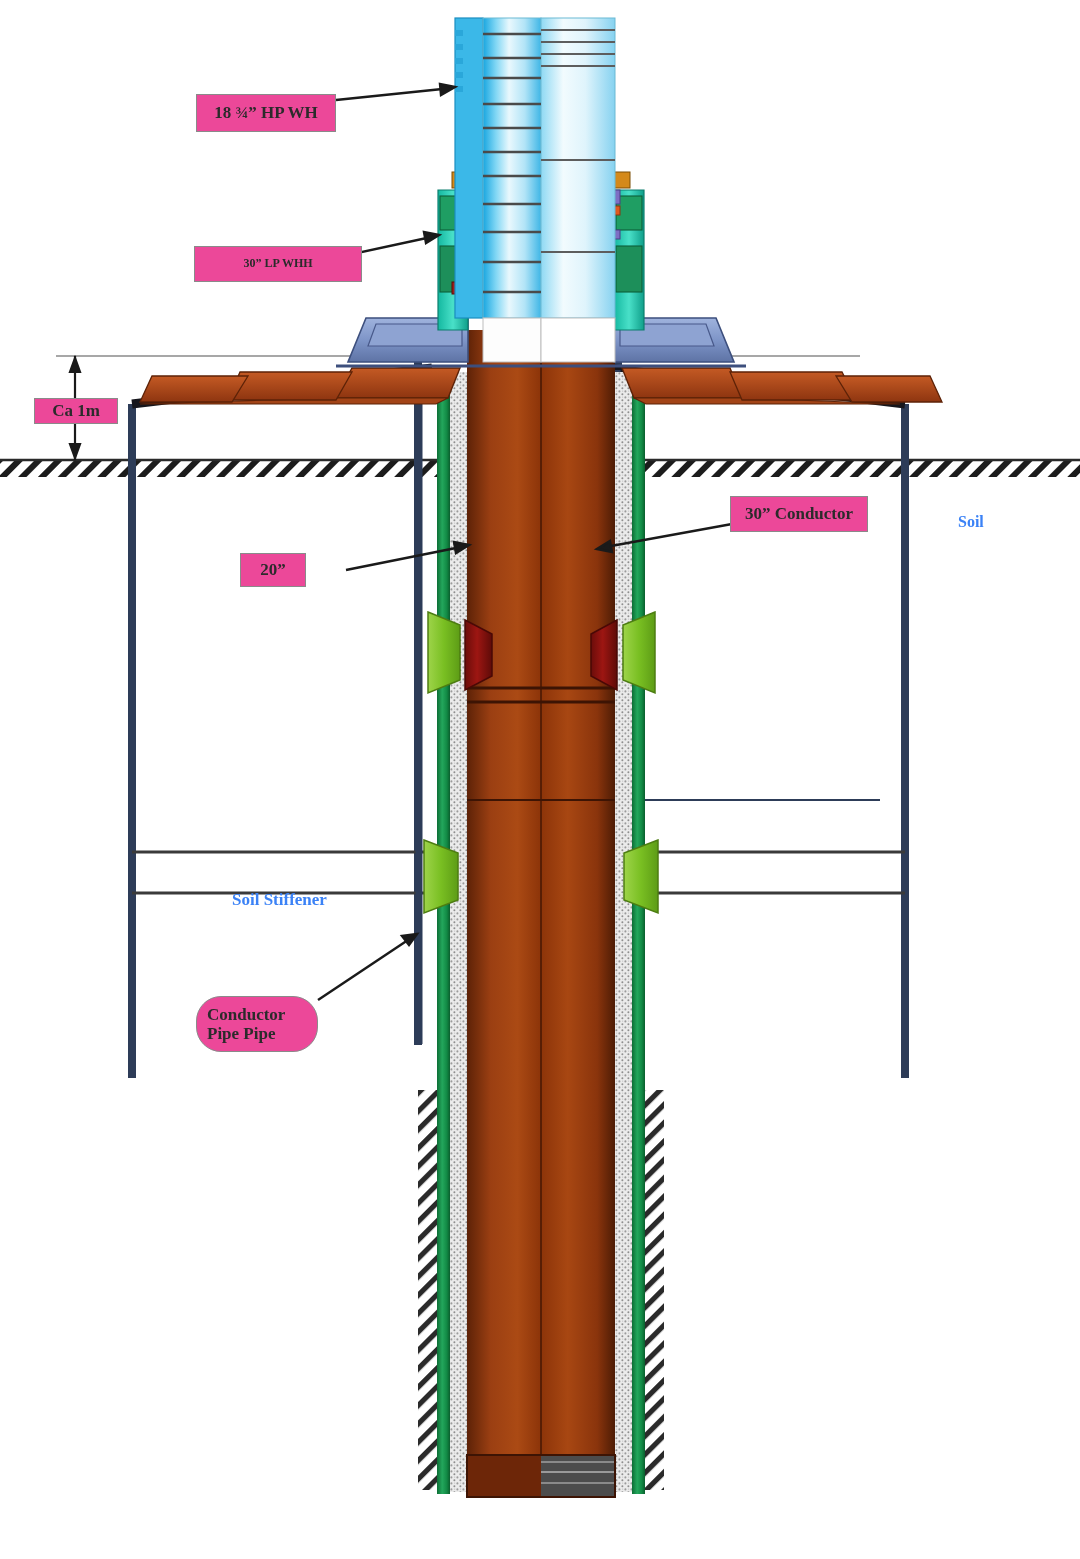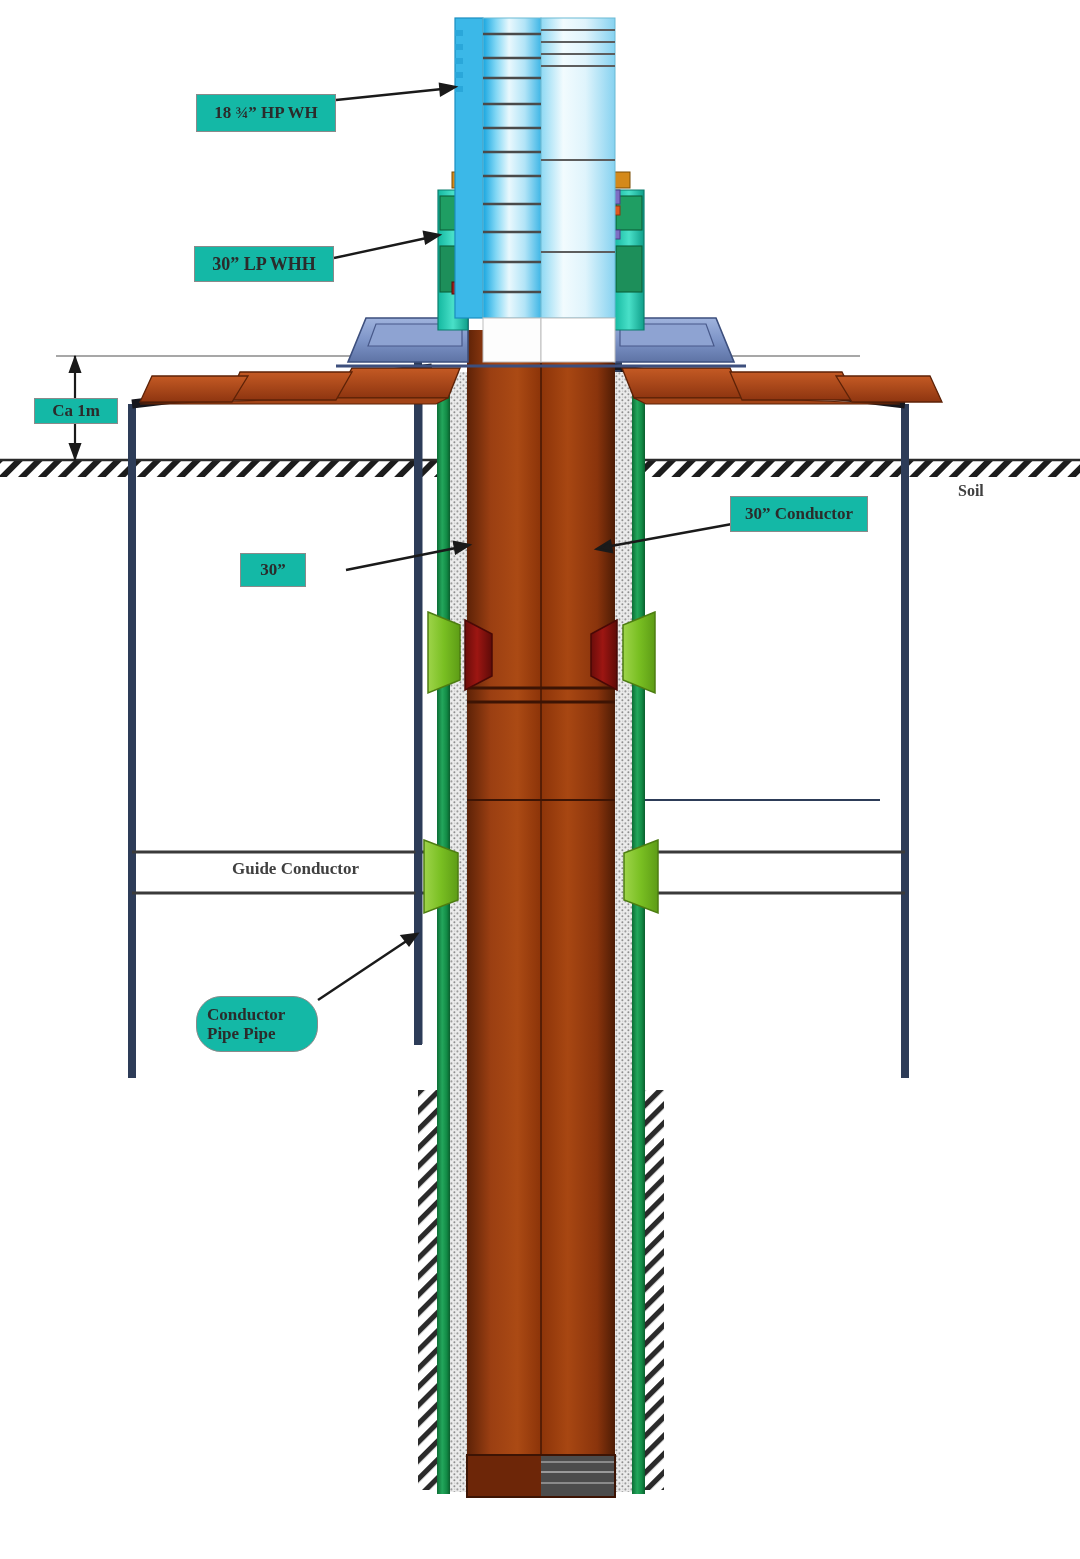--- a/index.html
+++ b/index.html
@@ -1,23 +1,23 @@
 <!DOCTYPE html>
 <html><head>
 <meta charset="utf-8">
 <style>
   html,body{margin:0;padding:0;background:#ffffff;}
   body{font-family:"Liberation Serif", serif;}
   #stage{position:relative;width:1080px;height:1559px;background:#fff;overflow:hidden;}
   svg#dwg{position:absolute;left:0;top:0;width:1080px;height:1559px;}
-  .lbl{position:absolute;box-sizing:border-box;background:#14b8a6;border:1.5px solid #8a8a8a;
+  .lbl{position:absolute;box-sizing:border-box;background:#ec4899;border:1.5px solid #8a8a8a;
        font-family:"Liberation Serif", serif;font-weight:700;color:#2b2b2b;
        display:flex;align-items:center;justify-content:center;line-height:1.12;text-align:center;}
-  .plain{position:absolute;font-family:"Liberation Serif", serif;font-weight:700;color:#404040;
-         background:transparent;white-space:nowrap;}
+  .plain{position:absolute;font-family:"Liberation Serif", serif;font-weight:700;color:#3b82f6;
+         background:transparent;white-space:nowrap;margin-top:31px;}
   .lbl.two{flex-direction:column;align-items:flex-start;padding-left:10px;justify-content:center;}
 </style>
 </head>
 <body>
 
 <div id="stage">
 
 <svg id="dwg" viewBox="0 0 1080 1559">
   <defs>
 
@@ -273,30 +273,30 @@
     <line x1="346" y1="570" x2="466" y2="546"></line>
     <polygon points="469,545 454,542 456,553"></polygon>
 
     <line x1="318" y1="1000" x2="414" y2="936"></line>
     <polygon points="417,934 402,936 409,945"></polygon>
   </g>
 </svg>
 
 <div class="lbl" style="left:196px;top:94px;width:140px;height:38px;font-size:17px;">18 ¾” HP WH</div>
 
-<div class="lbl" style="left:194px;top:246px;width:140px;height:36px;font-size:18px;">30” LP WHH</div>
+<div class="lbl" style="left:194px;top:246px;width:168px;height:36px;font-size:12px;">30” LP WHH</div>
 
 <div class="lbl" style="left:34px;top:398px;width:84px;height:26px;font-size:17px;">Ca 1m</div>
 
 <div class="plain" style="left:958px;top:482px;font-size:16px;">Soil</div>
 
 <div class="lbl" style="left:730px;top:496px;width:138px;height:36px;font-size:17px;">30” Conductor</div>
 
-<div class="lbl" style="left:240px;top:553px;width:66px;height:34px;font-size:17px;">30”</div>
-
-<div class="plain" style="left:232px;top:859px;font-size:17px;">Guide Conductor</div>
+<div class="lbl" style="left:240px;top:553px;width:66px;height:34px;font-size:17px;">20”</div>
+
+<div class="plain" style="left:232px;top:859px;font-size:17px;">Soil Stiffener</div>
 
 <div class="lbl two" style="left:196px;top:996px;width:122px;height:56px;font-size:17px;border-radius:25px;">
   <span>Conductor</span>
   <span>Pipe Pipe</span>
 </div>
 
 </div>
 
 </body></html>

